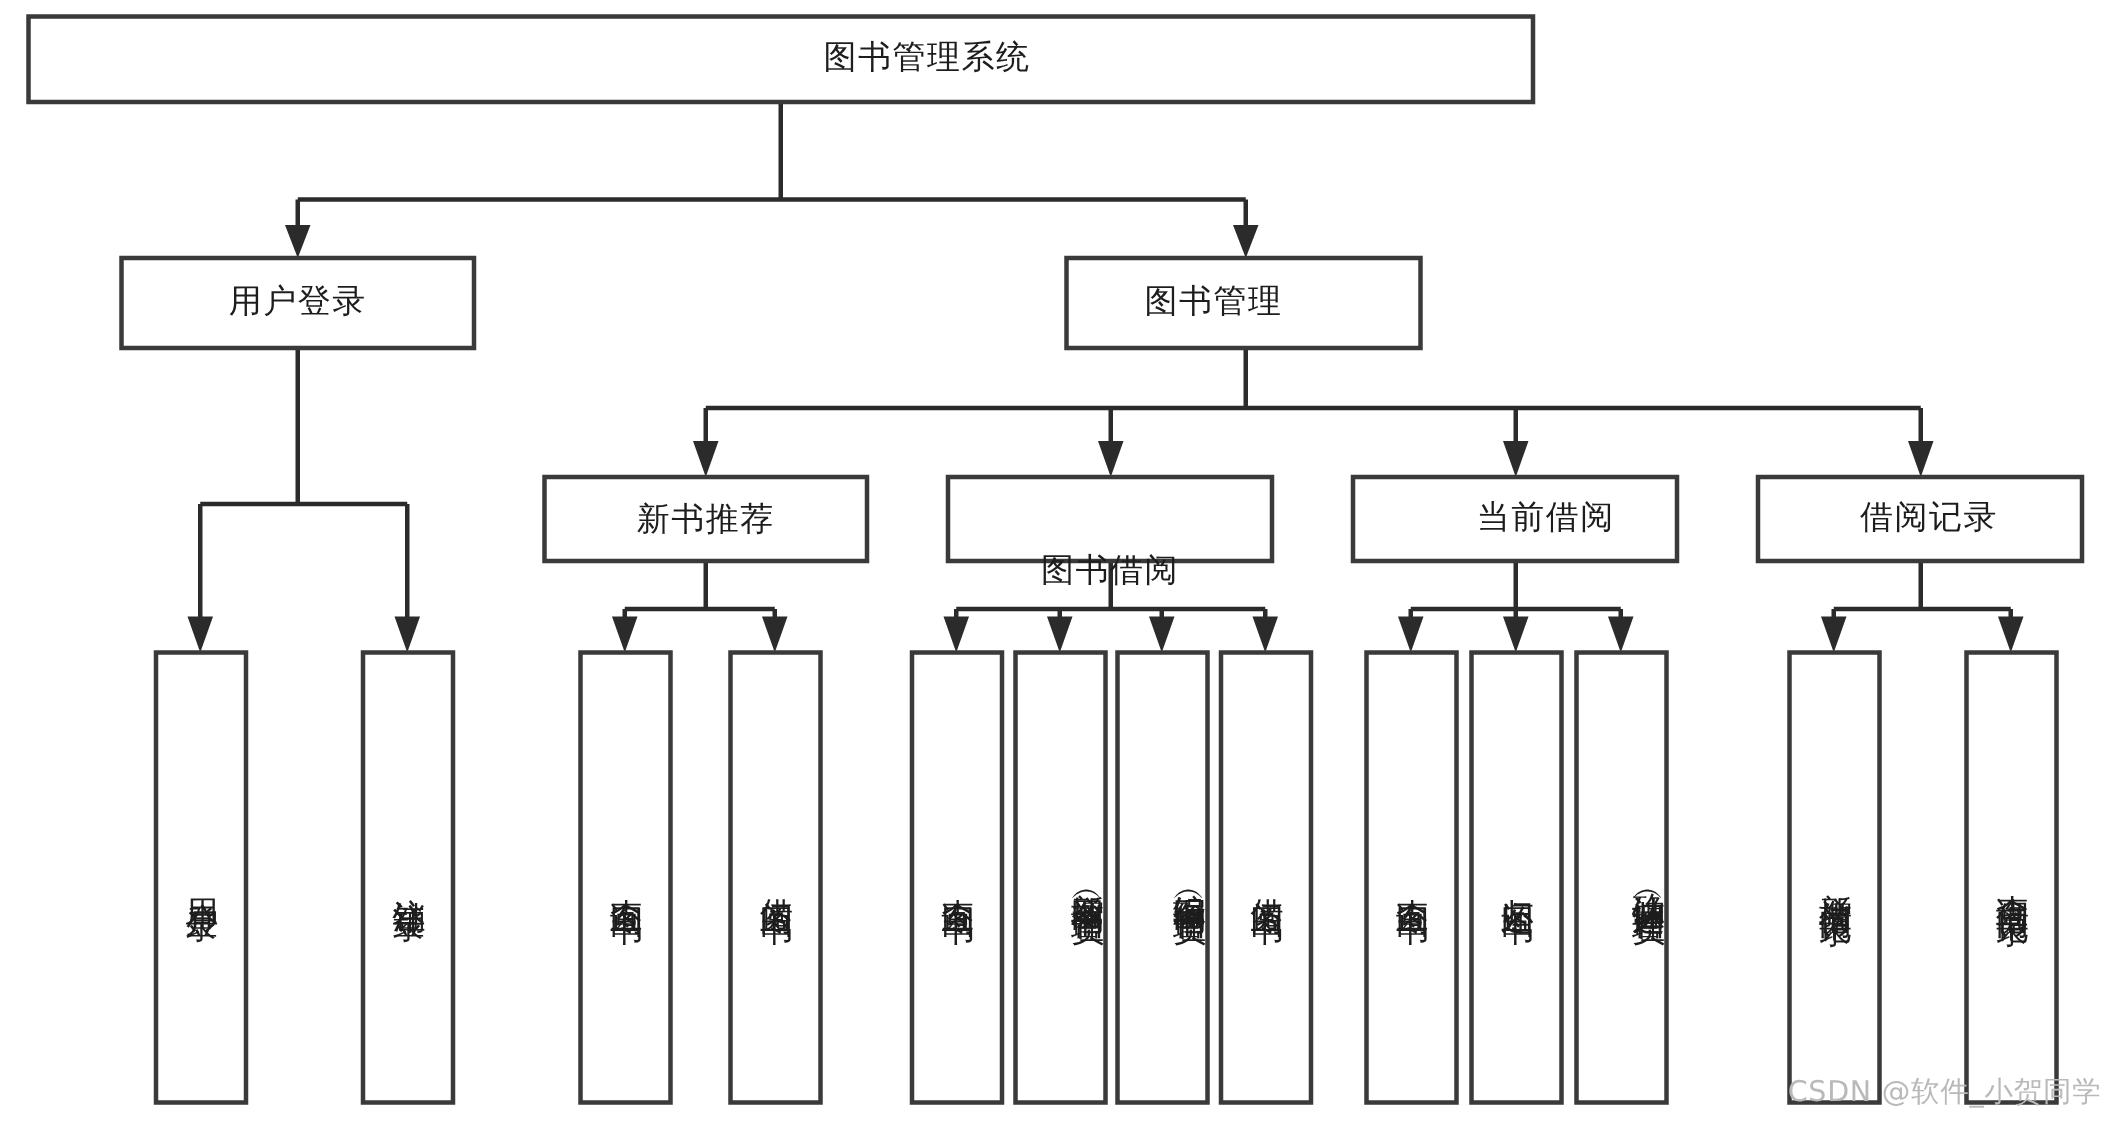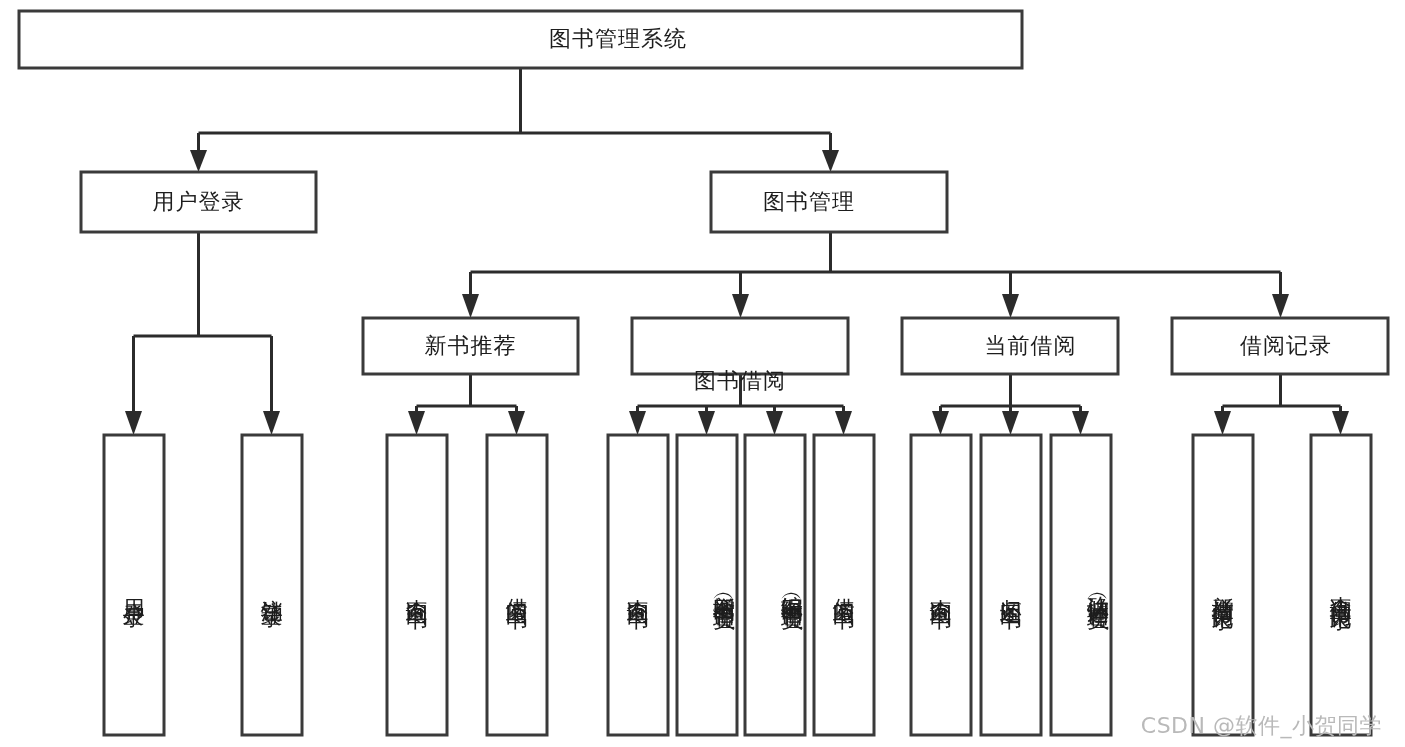--- a/index.html
+++ b/index.html
@@ -65,24 +65,24 @@
     font-size: 22px;
     letter-spacing: 3px;
     line-height: 1.15;
     padding-top: 4px;
   }
   .node-label.vertical.tall {
     letter-spacing: 2px;
   }
   .watermark {
     position: absolute;
-    right: 23px;
+    right: 4px;
     bottom: 6px;
     color: #b9b9b9;
-    font-size: 22px;
+    font-size: 19px;
     font-family: "DejaVu Sans", "Liberation Sans", sans-serif;
     white-space: nowrap;
     letter-spacing: 0.5px;
     pointer-events: none;
   }
 </style>
 </head>
 <body>
 
 <div id="diagram-root">

